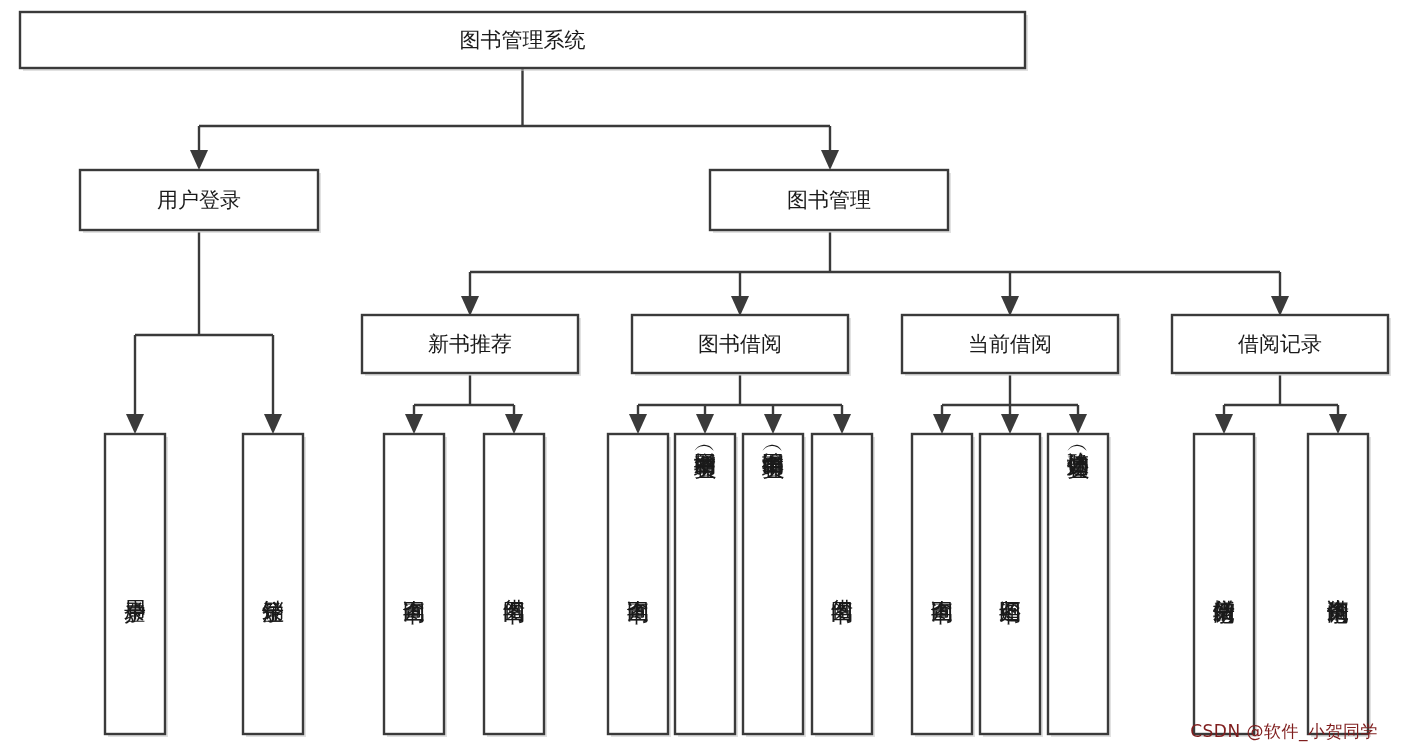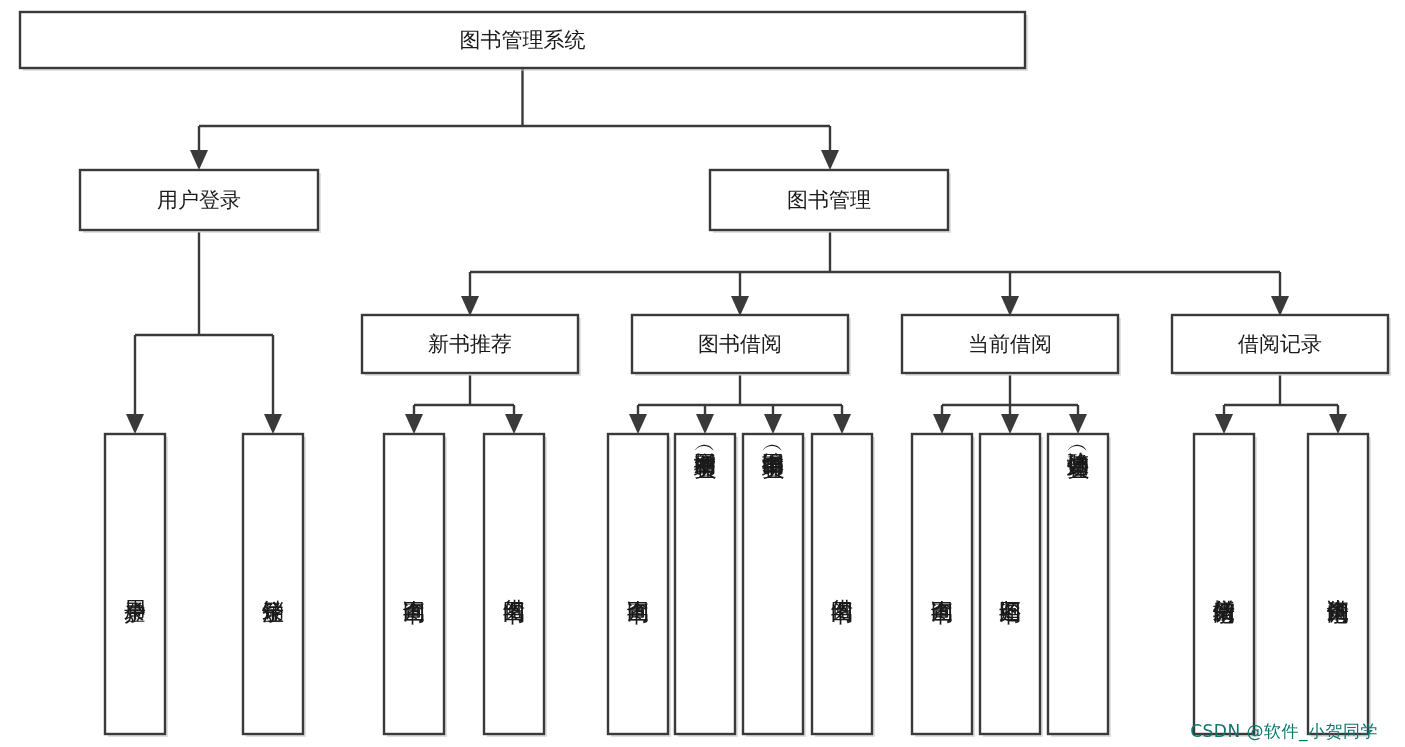--- a/index.html
+++ b/index.html
@@ -51,21 +51,21 @@
     fill: #1a1a1a;
     text-anchor: middle;
     dominant-baseline: middle;
   }
   .watermark {
     position: absolute;
     right: 8px;
     bottom: 4px;
     font-family: "DejaVu Sans", "Liberation Sans", sans-serif;
     font-size: 17px;
-    color: #0f766e;
+    color: #7f1d1d;
     letter-spacing: 0.5px;
     white-space: nowrap;
     user-select: none;
   }
   .vlabel-wrap {
     position: absolute;
     display: flex;
     align-items: center;
     justify-content: center;
     pointer-events: none;

